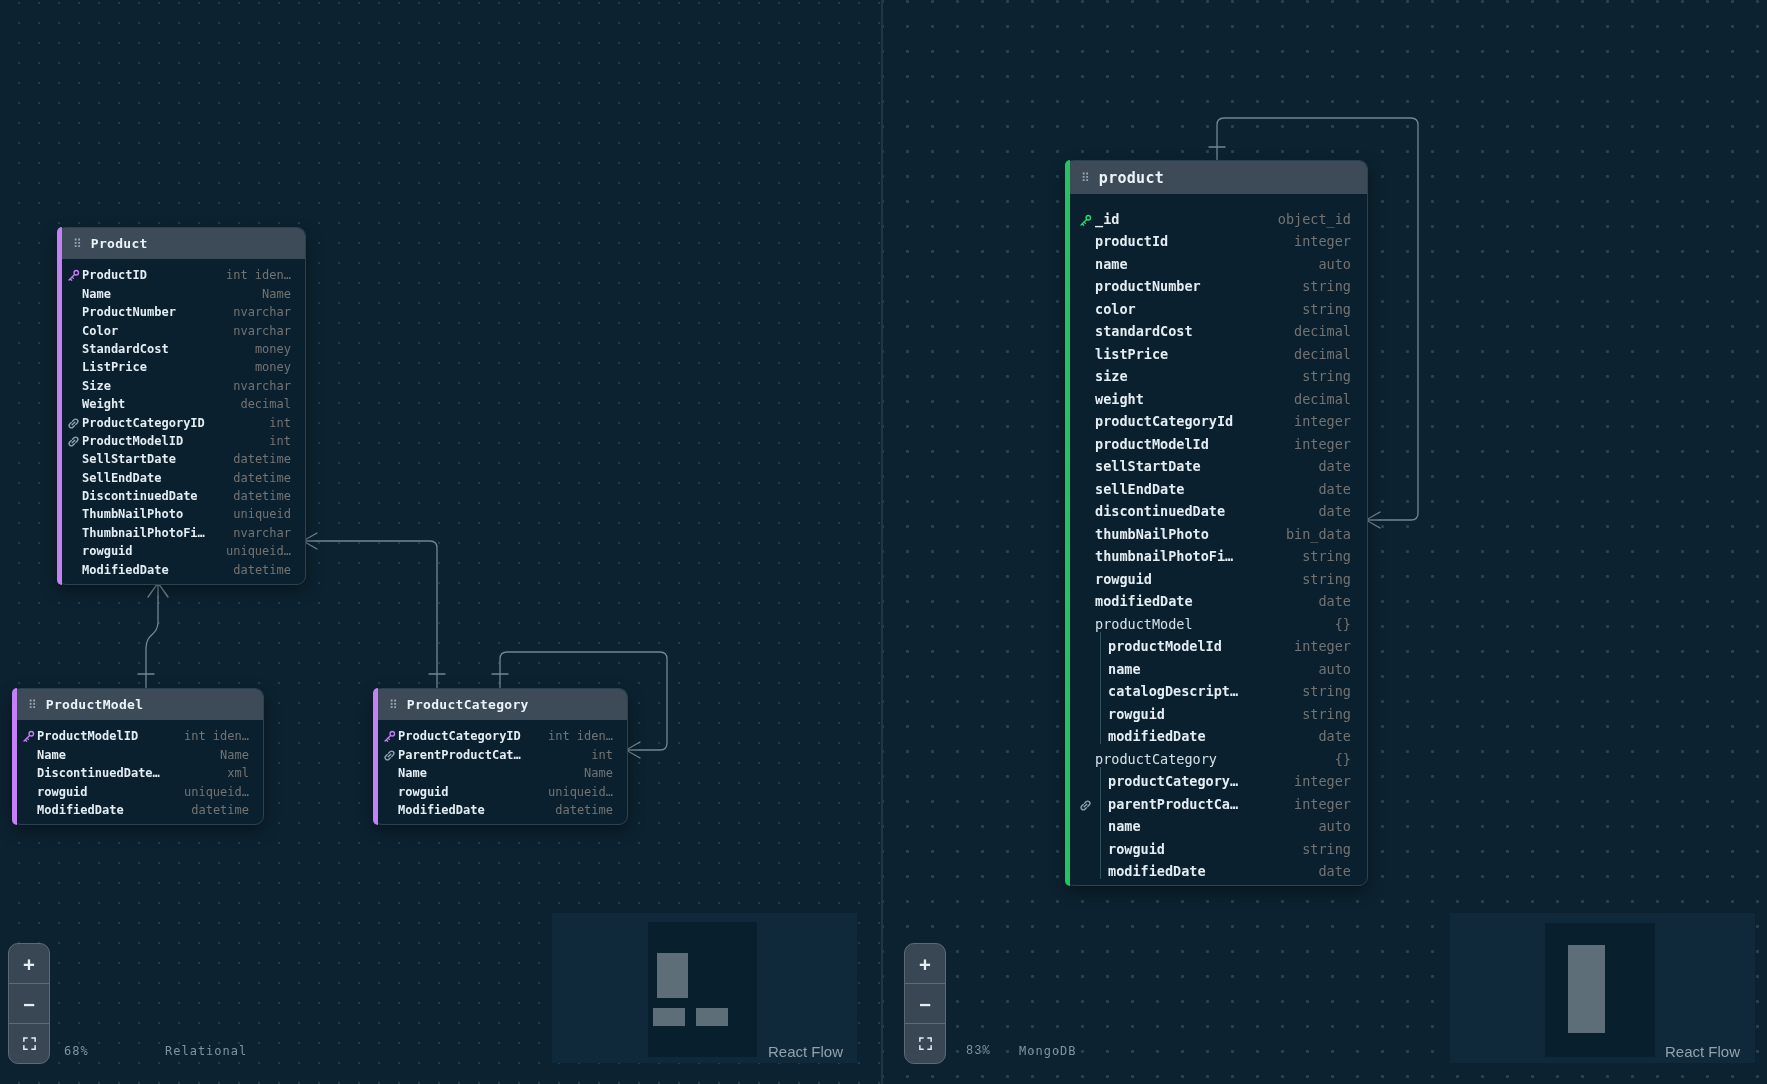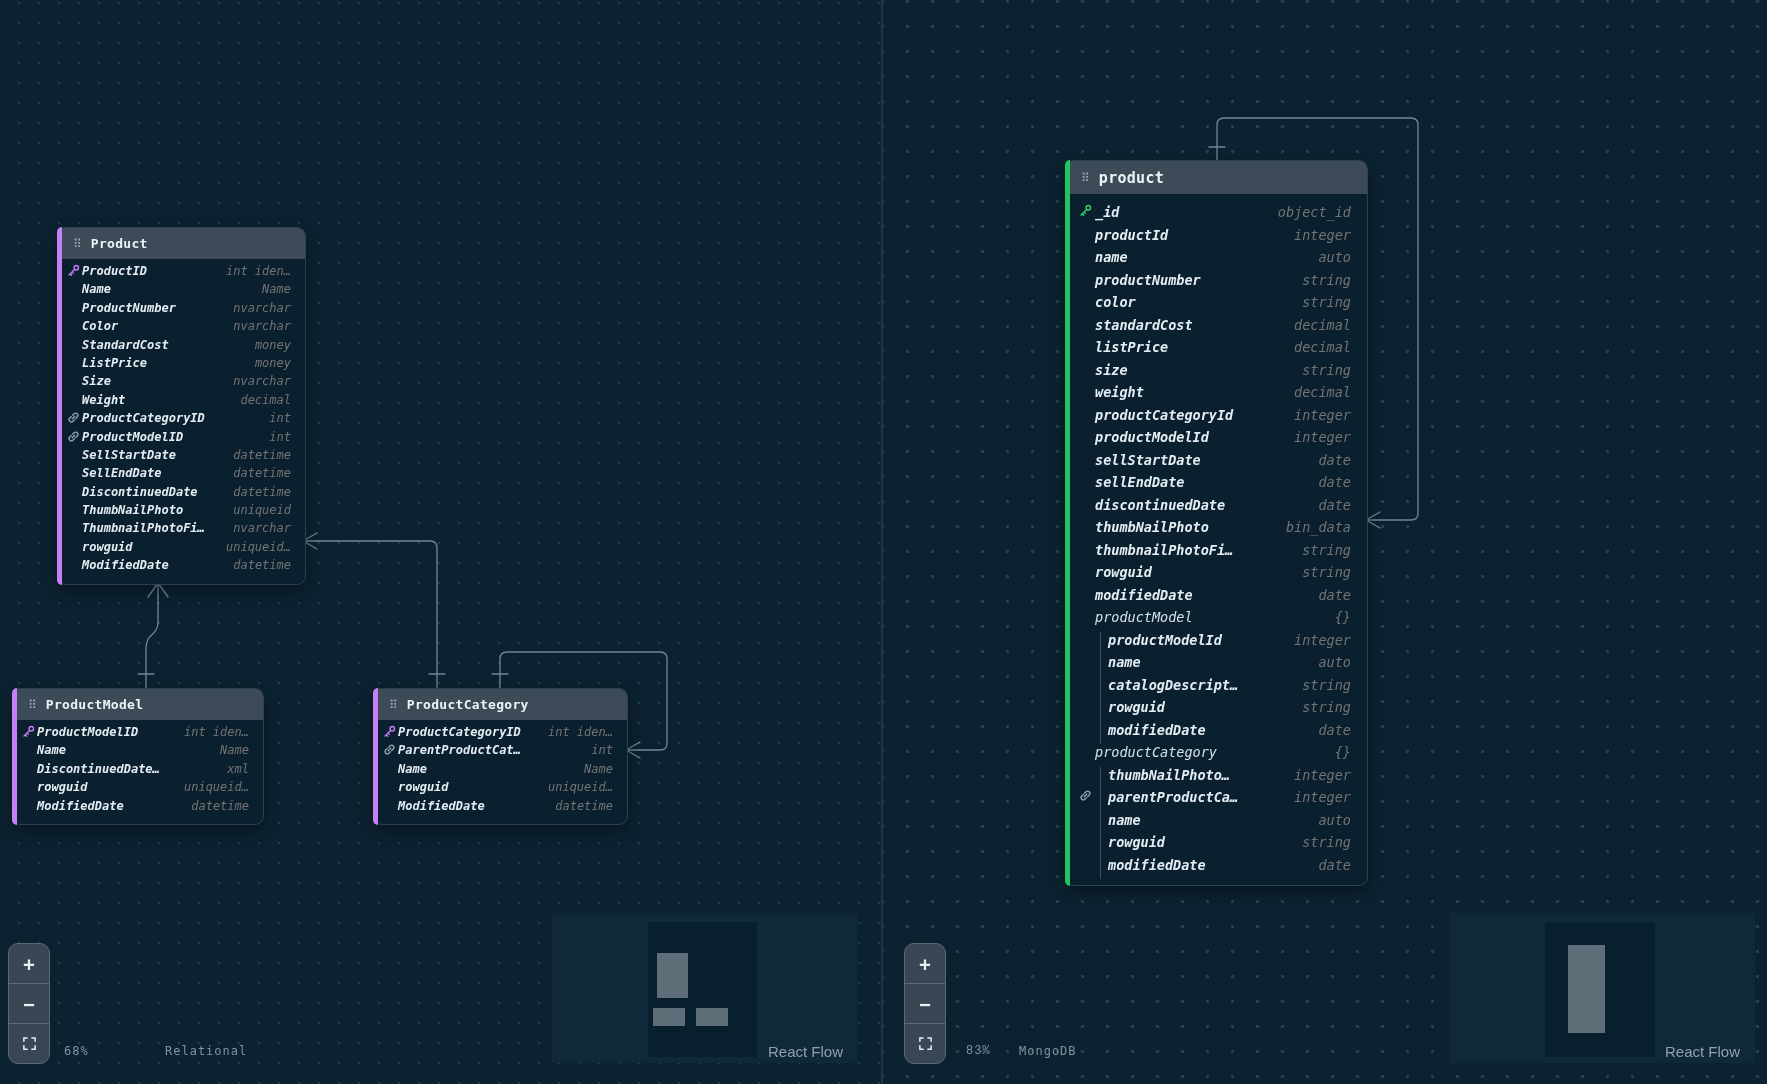--- a/index.html
+++ b/index.html
@@ -42,21 +42,21 @@
     background:#3d4a57;margin-left:4px;border-radius:0 8px 0 0;
     padding-left:11px;color:#ecf3f7;
   }
   .left .thead{height:31px;font-size:13px;}
   .right .thead{height:33px;font-size:15px;}
   .drag{color:#9aa9b5;font-size:12px;line-height:1;}
   .ttitle{font-weight:bold;letter-spacing:.3px;}
 
   .left  .tbody{padding:5px 0 7px;}
   .right .tbody{padding:10px 0 6px;}
-  .row{display:flex;align-items:flex-start;font-style:italic;}
+  .row{display:flex;align-items:flex-end;}
   .left  .row{height:18.4px;font-size:12px;padding:0 14px 0 6px;}
   .right .row{height:22.5px;font-size:13.5px;padding:0 16px 0 9px;}
   .ficon{width:18px;min-width:18px;display:flex;justify-content:center;align-items:center;}
   .right .ficon{width:20px;min-width:20px;}
   .fname{font-weight:bold;color:#e4edf3;white-space:pre;}
   .ftype{margin-left:auto;color:#737373;white-space:pre;padding-left:8px;}
   .row.group .fname{font-weight:normal;color:#d5e1e8;}
   .row.nested{position:relative;}
   .row.nested::before{content:"";position:absolute;left:34px;top:0;bottom:0;width:1px;background:#35505f;}
   .right .row.nested .fname{padding-left:13px;}
@@ -696,21 +696,21 @@
     </span>
     <span class="fname">productCategory</span>
     <span class="ftype">{}</span>
   </div>
 
   <div class="row nested">
     <span class="ficon">
       
       
     </span>
-    <span class="fname">thumbNailPhoto…</span>
+    <span class="fname">productCategory…</span>
     <span class="ftype">integer</span>
   </div>
 
   <div class="row nested">
     <span class="ficon link-icon">
 
       <svg class="link" viewBox="0 0 14 14" fill="none" stroke-width="1.5" stroke-linecap="round" stroke-linejoin="round">
         <path d="M5.6 8.4 L8.4 5.6"></path>
         <path d="M4.6 6 L3 7.6 a2.4 2.4 0 0 0 3.4 3.4 L8 9.4"></path>
         <path d="M9.4 8 L11 6.4 a2.4 2.4 0 0 0 -3.4 -3.4 L6 4.6"></path>

